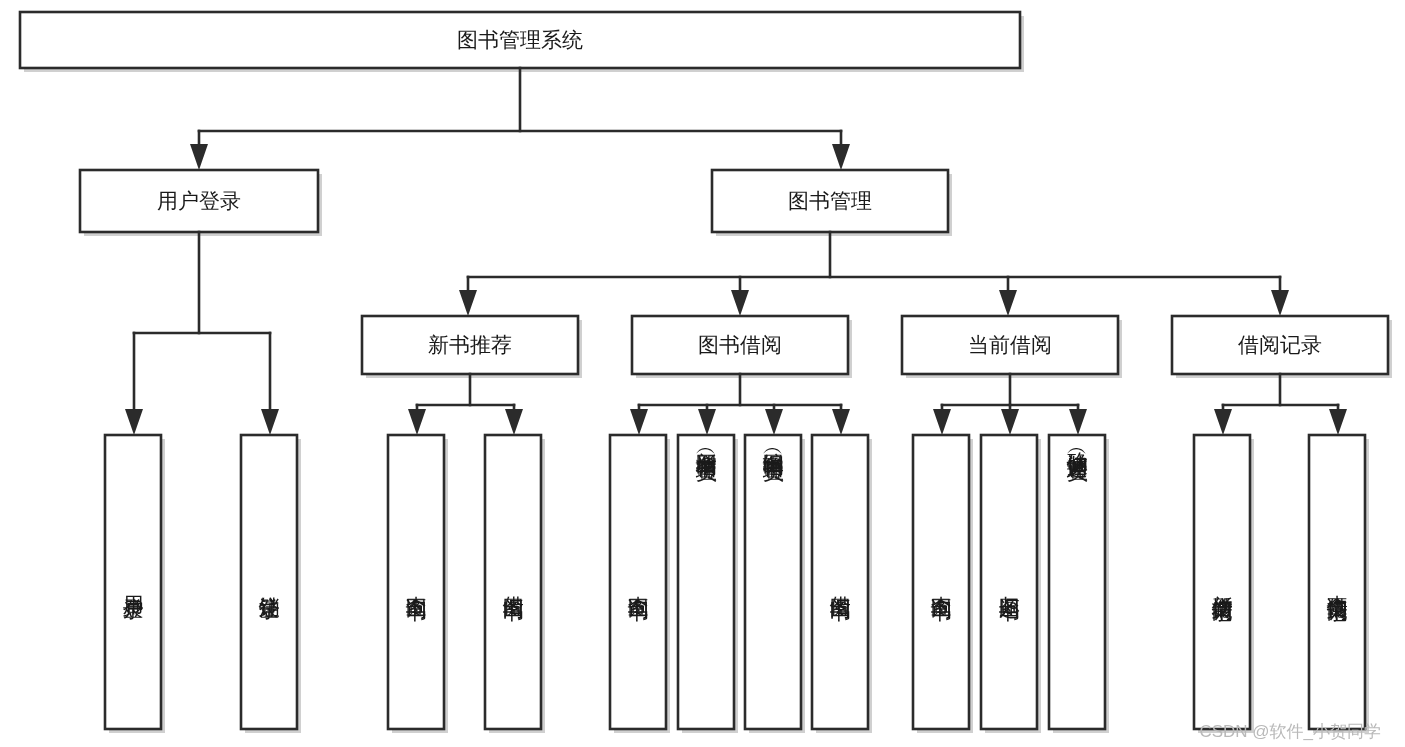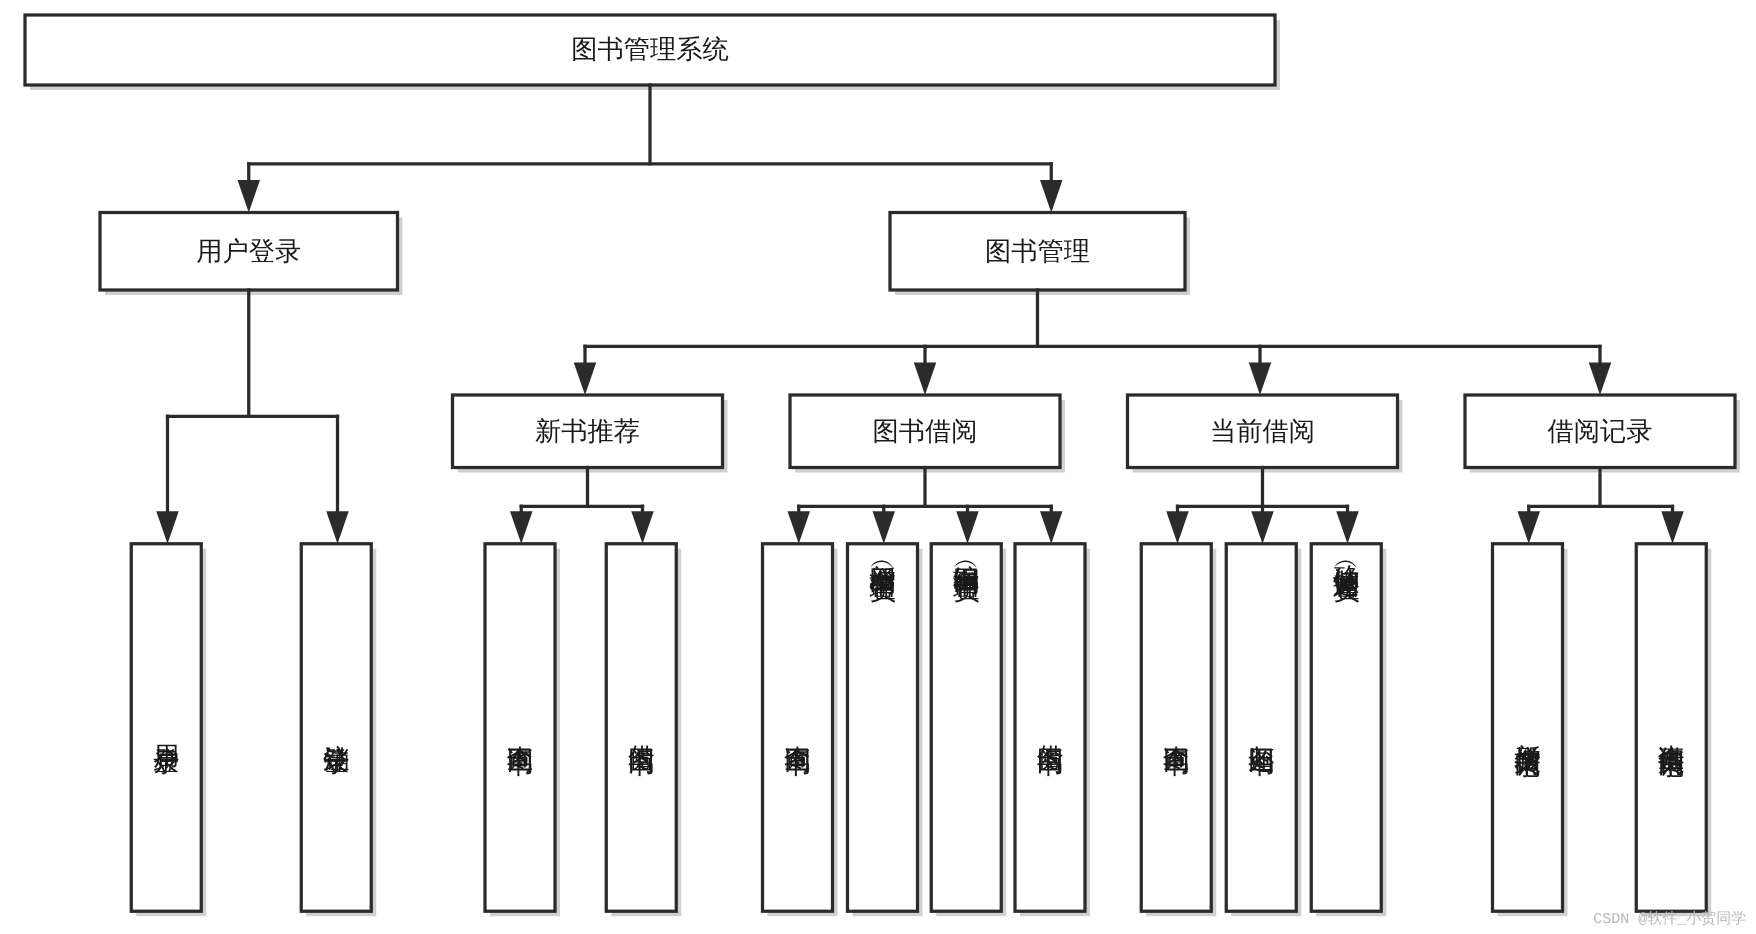--- a/index.html
+++ b/index.html
@@ -66,24 +66,24 @@
     text-orientation: upright;
     font-family: "DejaVu Sans", "Liberation Sans", sans-serif;
     font-size: 21px;
     color: #1a1a1a;
     line-height: 1.06;
     letter-spacing: 1.5px;
     white-space: nowrap;
   }
   .watermark {
     position: absolute;
-    right: 8px;
+    right: 24px;
     bottom: 4px;
-    font-family: Liberation Mono, monospace;
-    font-size: 12px;
+    font-family: Liberation Sans, sans-serif;
+    font-size: 17px;
     color: #b9b9b9;
     white-space: nowrap;
   }
 </style>
 </head>
 <body>
 
 <div id="diagram-root">
 
   <svg class="flow" viewBox="0 0 1405 747">

